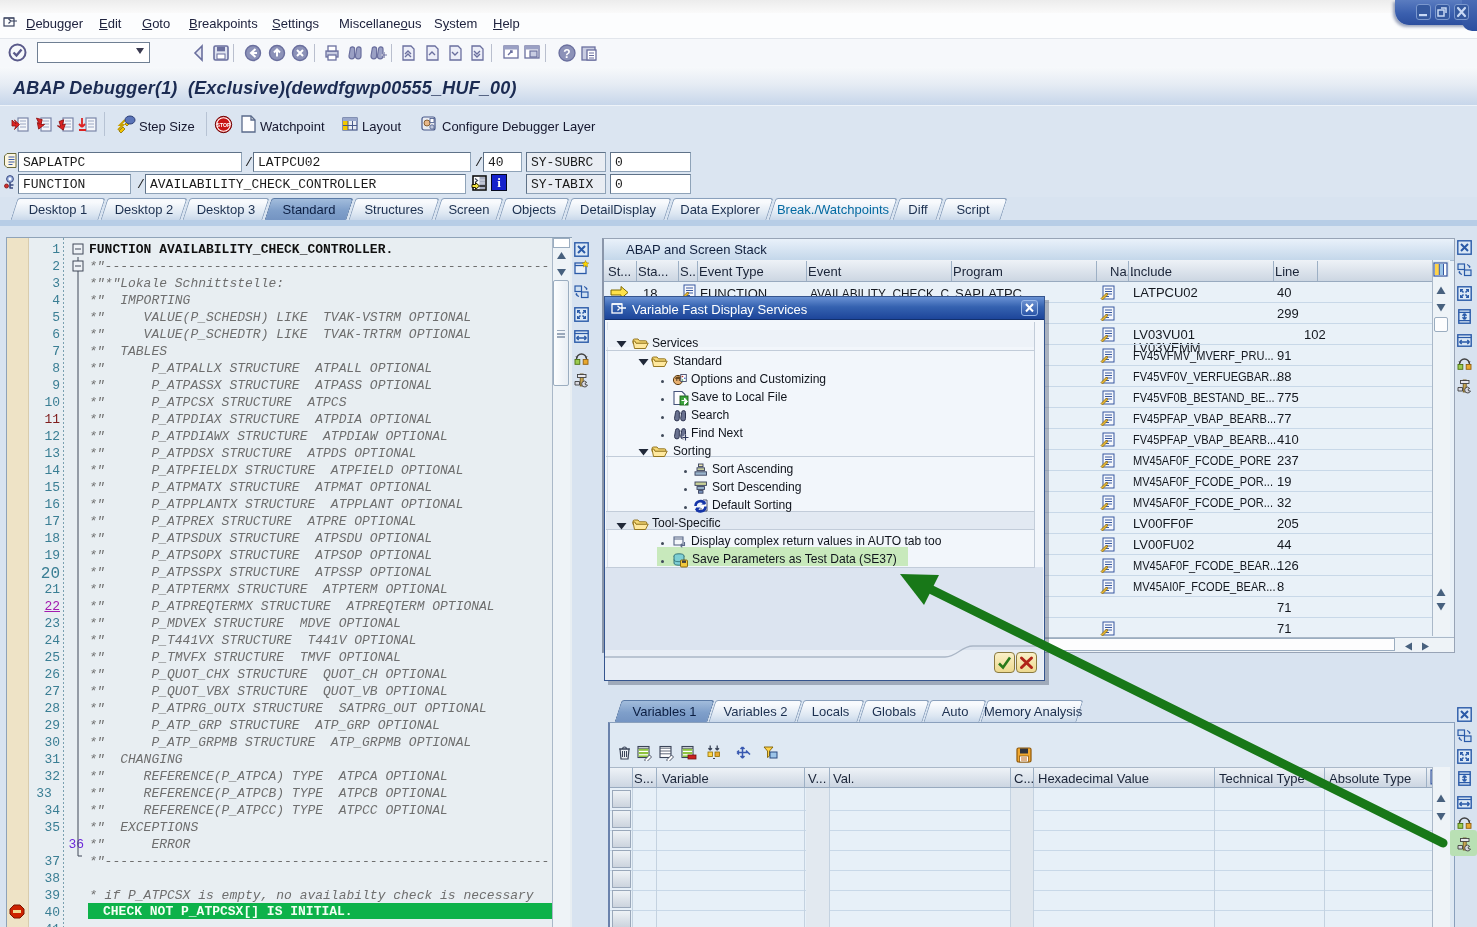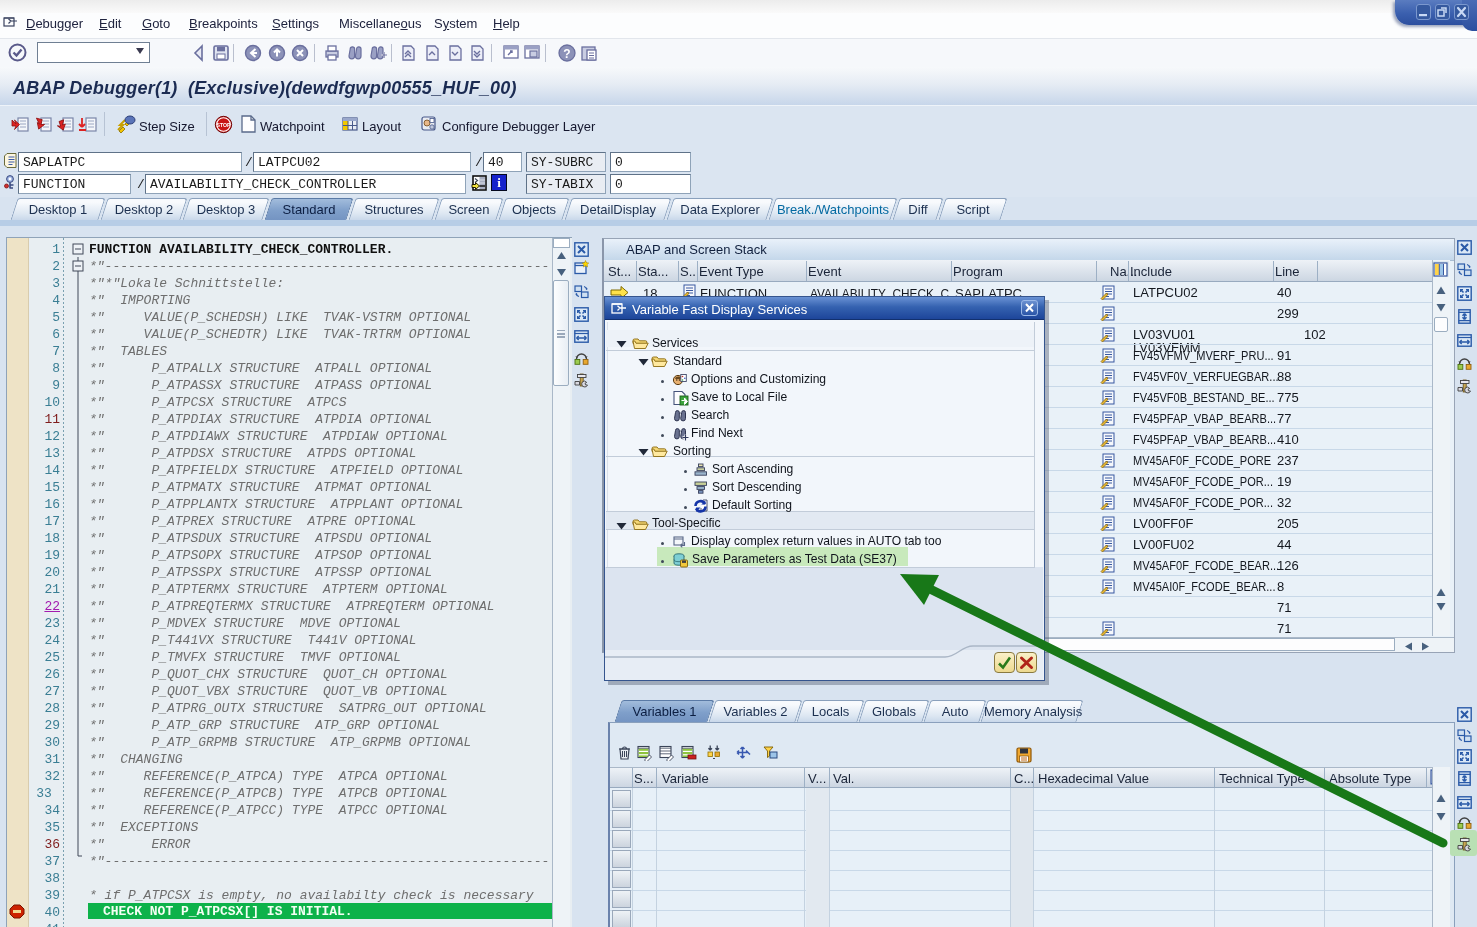--- a/index.html
+++ b/index.html
@@ -268,37 +268,37 @@
 <div class="a mono" style="left:28px;top:395px;width:32px;text-align:right;font-size:13px;color:#3a7e94;">10</div>
 <div class="a mono" style="left:28px;top:412px;width:32px;text-align:right;font-size:13px;color:#7f1d1d;">11</div>
 <div class="a mono" style="left:28px;top:429px;width:32px;text-align:right;font-size:13px;color:#3a7e94;">12</div>
 <div class="a mono" style="left:28px;top:446px;width:32px;text-align:right;font-size:13px;color:#3a7e94;">13</div>
 <div class="a mono" style="left:28px;top:463px;width:32px;text-align:right;font-size:13px;color:#3a7e94;">14</div>
 <div class="a mono" style="left:28px;top:480px;width:32px;text-align:right;font-size:13px;color:#3a7e94;">15</div>
 <div class="a mono" style="left:28px;top:497px;width:32px;text-align:right;font-size:13px;color:#3a7e94;">16</div>
 <div class="a mono" style="left:28px;top:514px;width:32px;text-align:right;font-size:13px;color:#3a7e94;">17</div>
 <div class="a mono" style="left:28px;top:531px;width:32px;text-align:right;font-size:13px;color:#3a7e94;">18</div>
 <div class="a mono" style="left:28px;top:548px;width:32px;text-align:right;font-size:13px;color:#3a7e94;">19</div>
-<div class="a mono" style="left:28px;top:565px;width:32px;text-align:right;font-size:13px;color:#3a7e94;">20</div>
+<div class="a mono" style="left:28px;top:565px;width:32px;text-align:right;font-size:16px;color:#3a7e94;">20</div>
 <div class="a mono" style="left:28px;top:582px;width:32px;text-align:right;font-size:13px;color:#3a7e94;">21</div>
 <div class="a mono" style="left:28px;top:599px;width:32px;text-align:right;font-size:13px;color:#a21caf;text-decoration:underline;">22</div>
 <div class="a mono" style="left:28px;top:616px;width:32px;text-align:right;font-size:13px;color:#3a7e94;">23</div>
 <div class="a mono" style="left:28px;top:633px;width:32px;text-align:right;font-size:13px;color:#3a7e94;">24</div>
 <div class="a mono" style="left:28px;top:650px;width:32px;text-align:right;font-size:13px;color:#3a7e94;">25</div>
 <div class="a mono" style="left:28px;top:667px;width:32px;text-align:right;font-size:13px;color:#3a7e94;">26</div>
 <div class="a mono" style="left:28px;top:684px;width:32px;text-align:right;font-size:13px;color:#3a7e94;">27</div>
 <div class="a mono" style="left:28px;top:701px;width:32px;text-align:right;font-size:13px;color:#3a7e94;">28</div>
 <div class="a mono" style="left:28px;top:718px;width:32px;text-align:right;font-size:13px;color:#3a7e94;">29</div>
 <div class="a mono" style="left:28px;top:735px;width:32px;text-align:right;font-size:13px;color:#3a7e94;">30</div>
 <div class="a mono" style="left:28px;top:752px;width:32px;text-align:right;font-size:13px;color:#3a7e94;">31</div>
 <div class="a mono" style="left:28px;top:769px;width:32px;text-align:right;font-size:13px;color:#3a7e94;">32</div>
 <div class="a mono" style="left:28px;top:786px;width:32px;text-align:center;font-size:13px;color:#3a7e94;">33</div>
 <div class="a mono" style="left:28px;top:803px;width:32px;text-align:right;font-size:13px;color:#3a7e94;">34</div>
 <div class="a mono" style="left:28px;top:820px;width:32px;text-align:right;font-size:13px;color:#3a7e94;">35</div>
-<div class="a mono" style="left:28px;top:837px;width:32px;text-align:right;font-size:13px;color:#7f1d1d;">36</div>
+<div class="a mono" style="left:28px;top:837px;width:32px;text-align:right;font-size:13px;color:#6d28d9;padding-left:24px;">36</div>
 <div class="a mono" style="left:28px;top:854px;width:32px;text-align:right;font-size:13px;color:#3a7e94;">37</div>
 <div class="a mono" style="left:28px;top:871px;width:32px;text-align:right;font-size:13px;color:#3a7e94;">38</div>
 <div class="a mono" style="left:28px;top:888px;width:32px;text-align:right;font-size:13px;color:#3a7e94;">39</div>
 <div class="a mono" style="left:28px;top:905px;width:32px;text-align:right;font-size:13px;color:#3a7e94;">40</div>
 <div class="a mono" style="left:28px;top:922px;width:32px;text-align:right;font-size:13px;color:#3a7e94;">41</div>
 <div class="a" style="left:63px;top:238px;width:1px;height:689px;background:repeating-linear-gradient(#7aa0b0 0 2px,#e8eef2 2px 4px);"></div>
 
 <svg class="a" style="left:72px;top:243px" width="14" height="660" viewBox="0 0 14 660">
  <rect x="1" y="1" width="10" height="10" fill="#eef2f6" stroke="#404858" stroke-width="1"></rect>
  <path d="M3 6 h6" stroke="#404858" stroke-width="1"></path>

